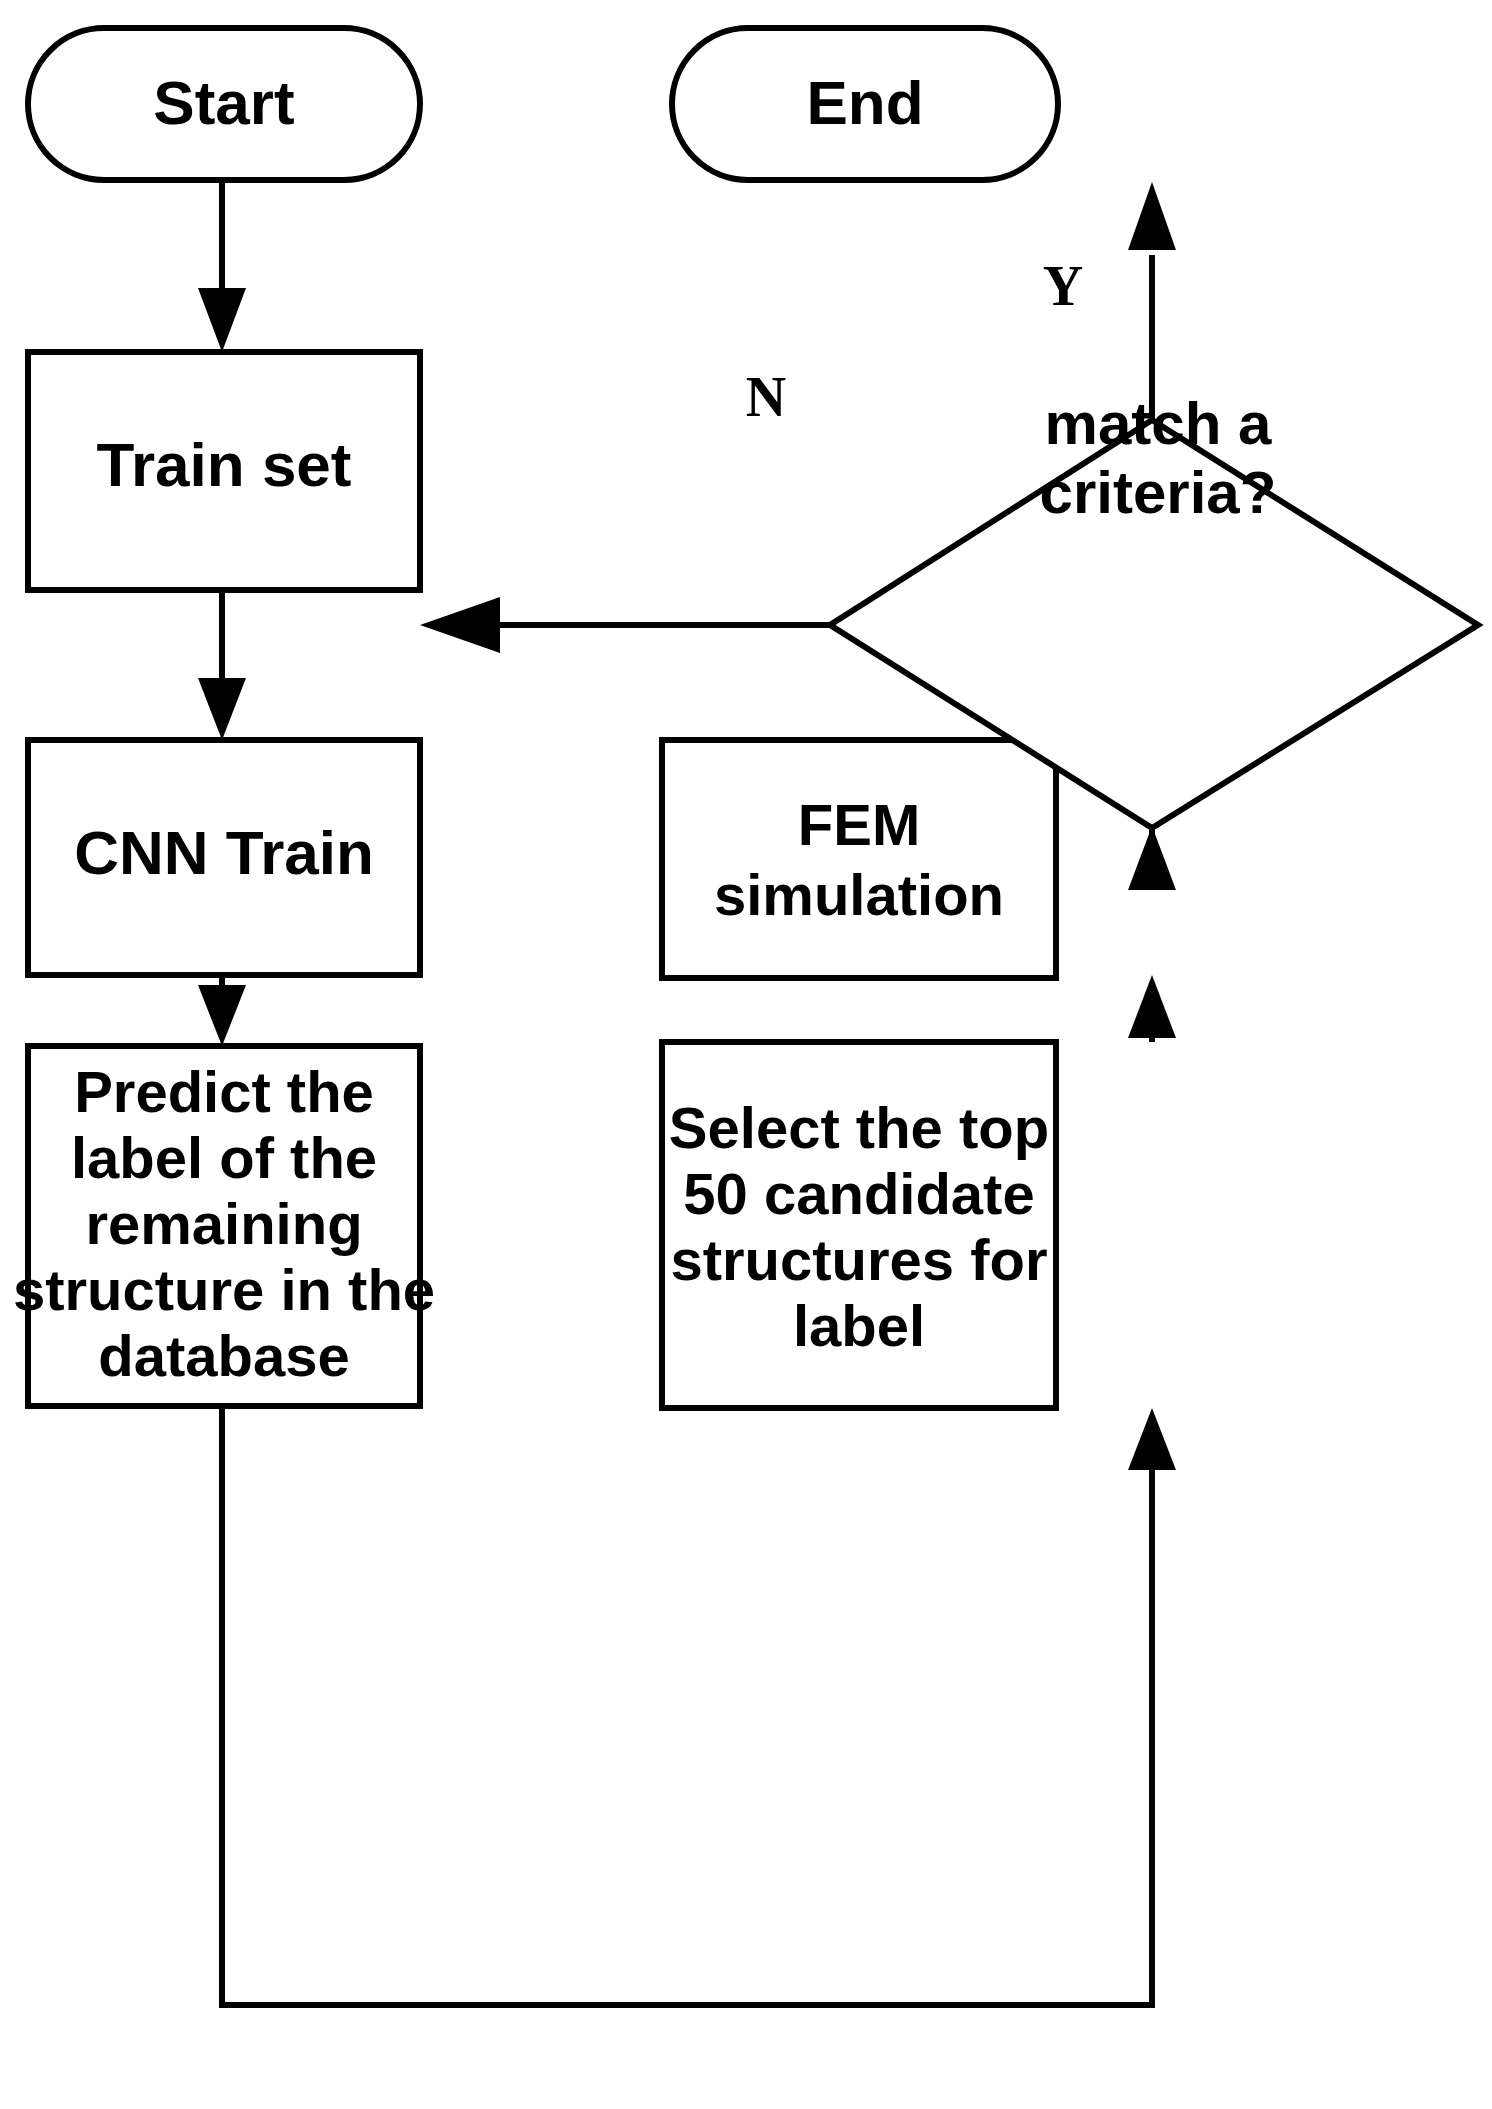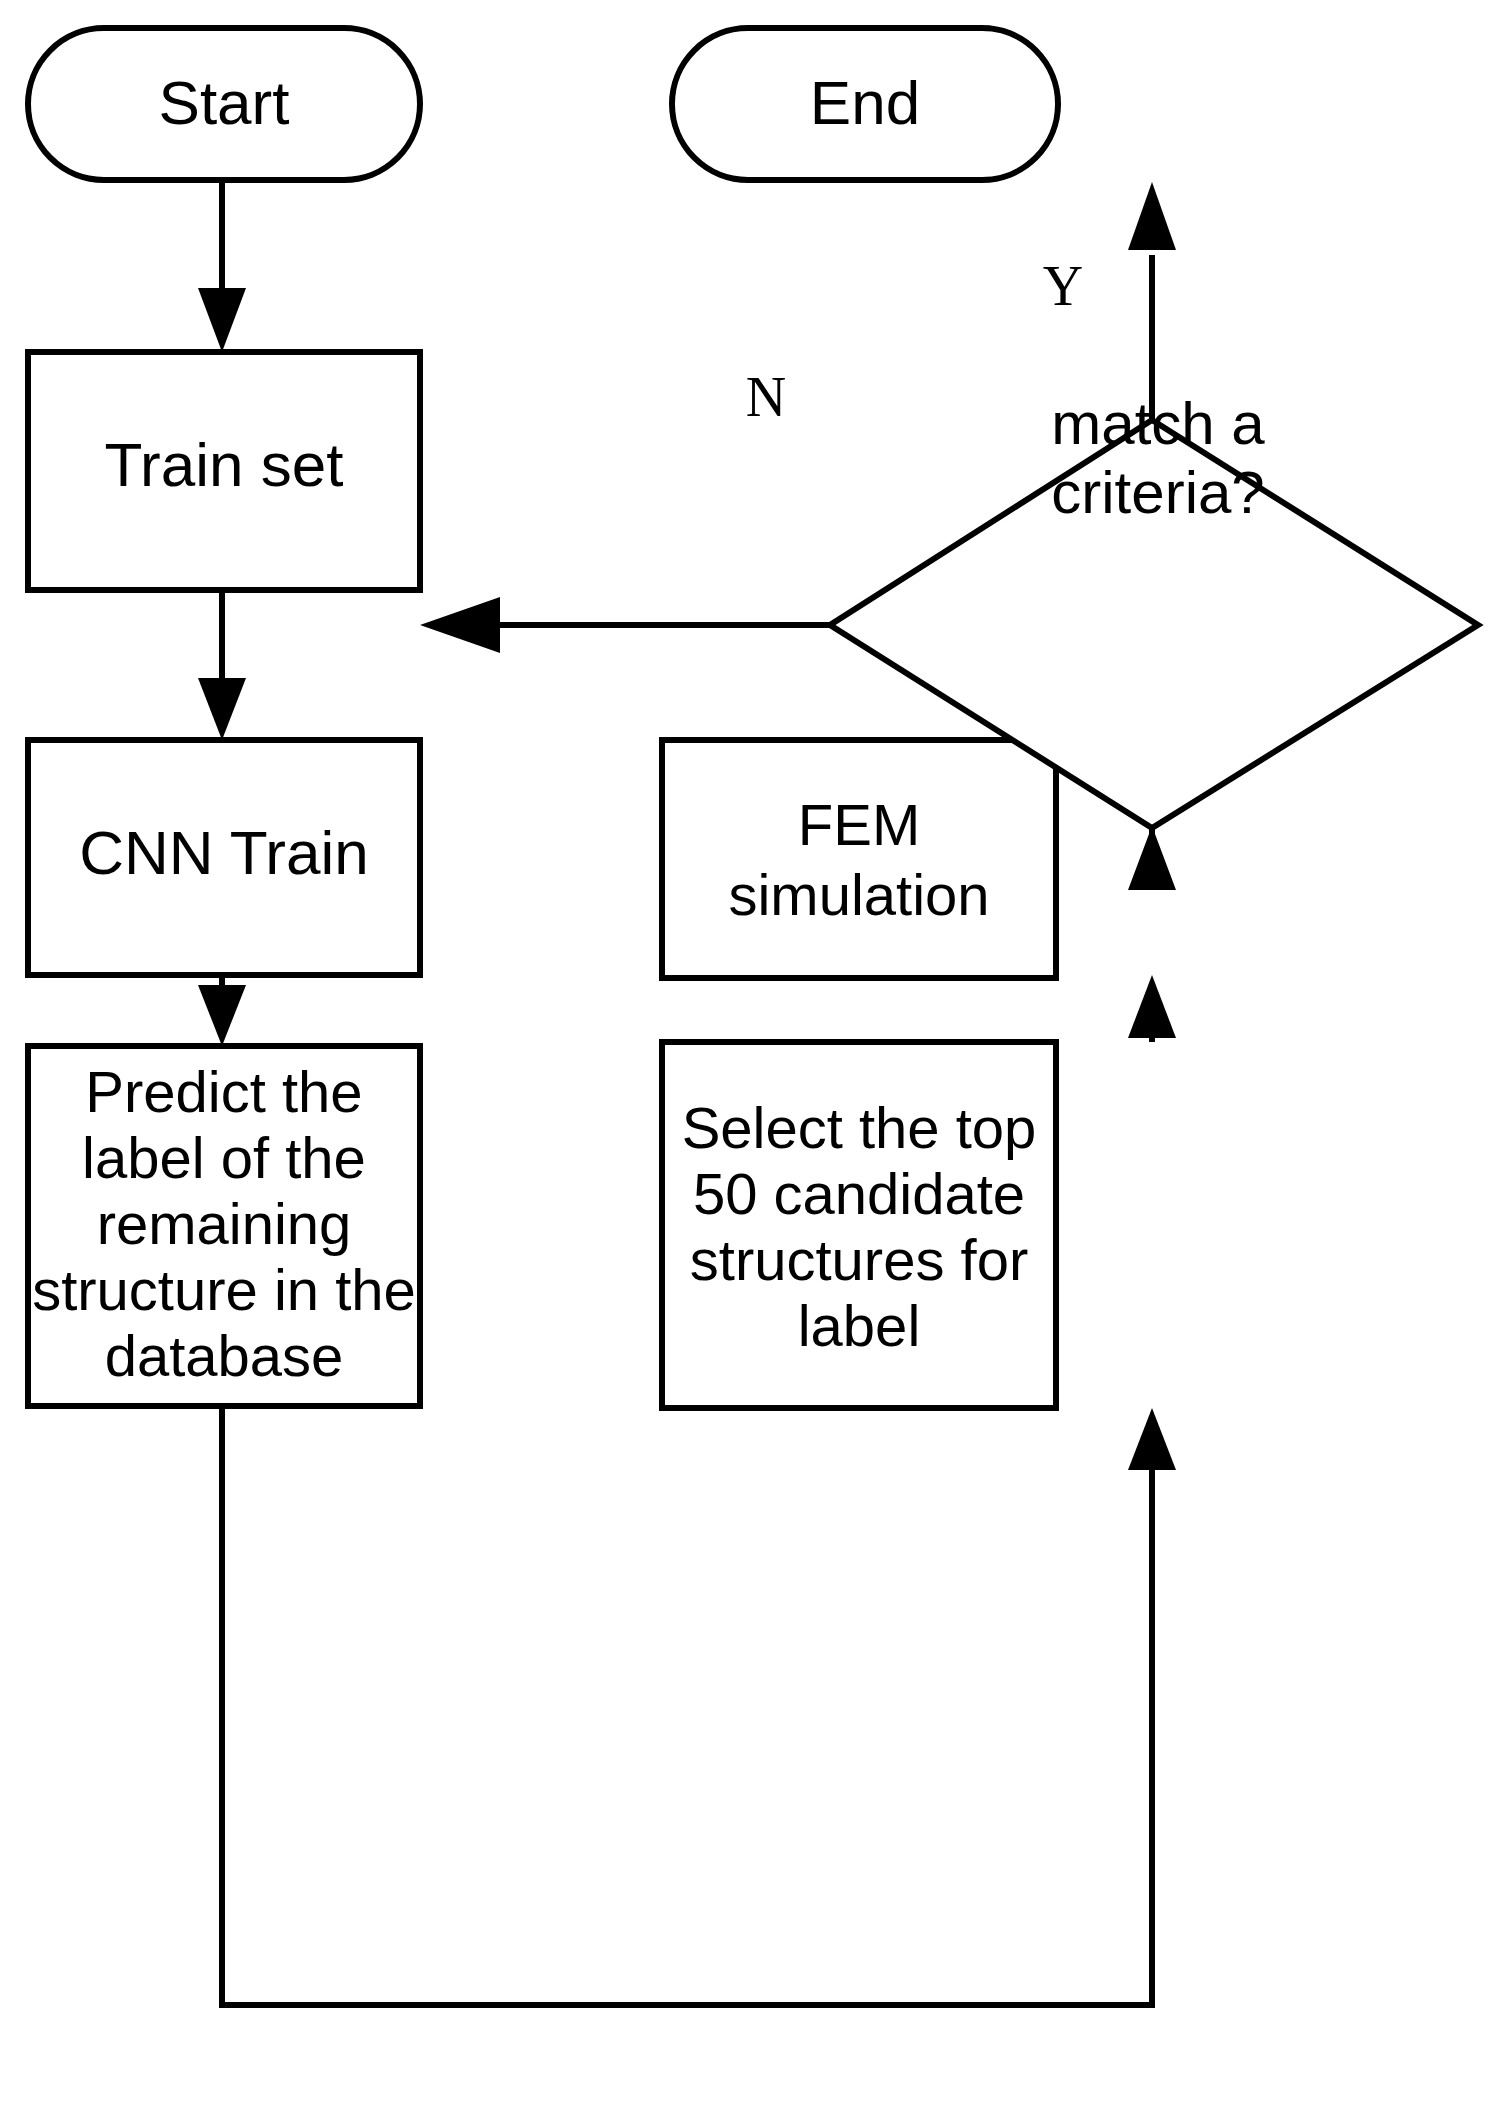--- a/index.html
+++ b/index.html
@@ -11,20 +11,21 @@
     width: 1492px;
     height: 2109px;
     font-family: "Liberation Sans", sans-serif;
     overflow: hidden;
   }
   #flowchart-root {
     position: relative;
     width: 1492px;
     height: 2109px;
     background: #ffffff;
+    font-weight: bold;
   }
   svg#flow-svg {
     display: block;
     width: 1492px;
     height: 2109px;
   }
   .node-shape {
     fill: #ffffff;
     stroke: #000000;
     stroke-width: 6;

